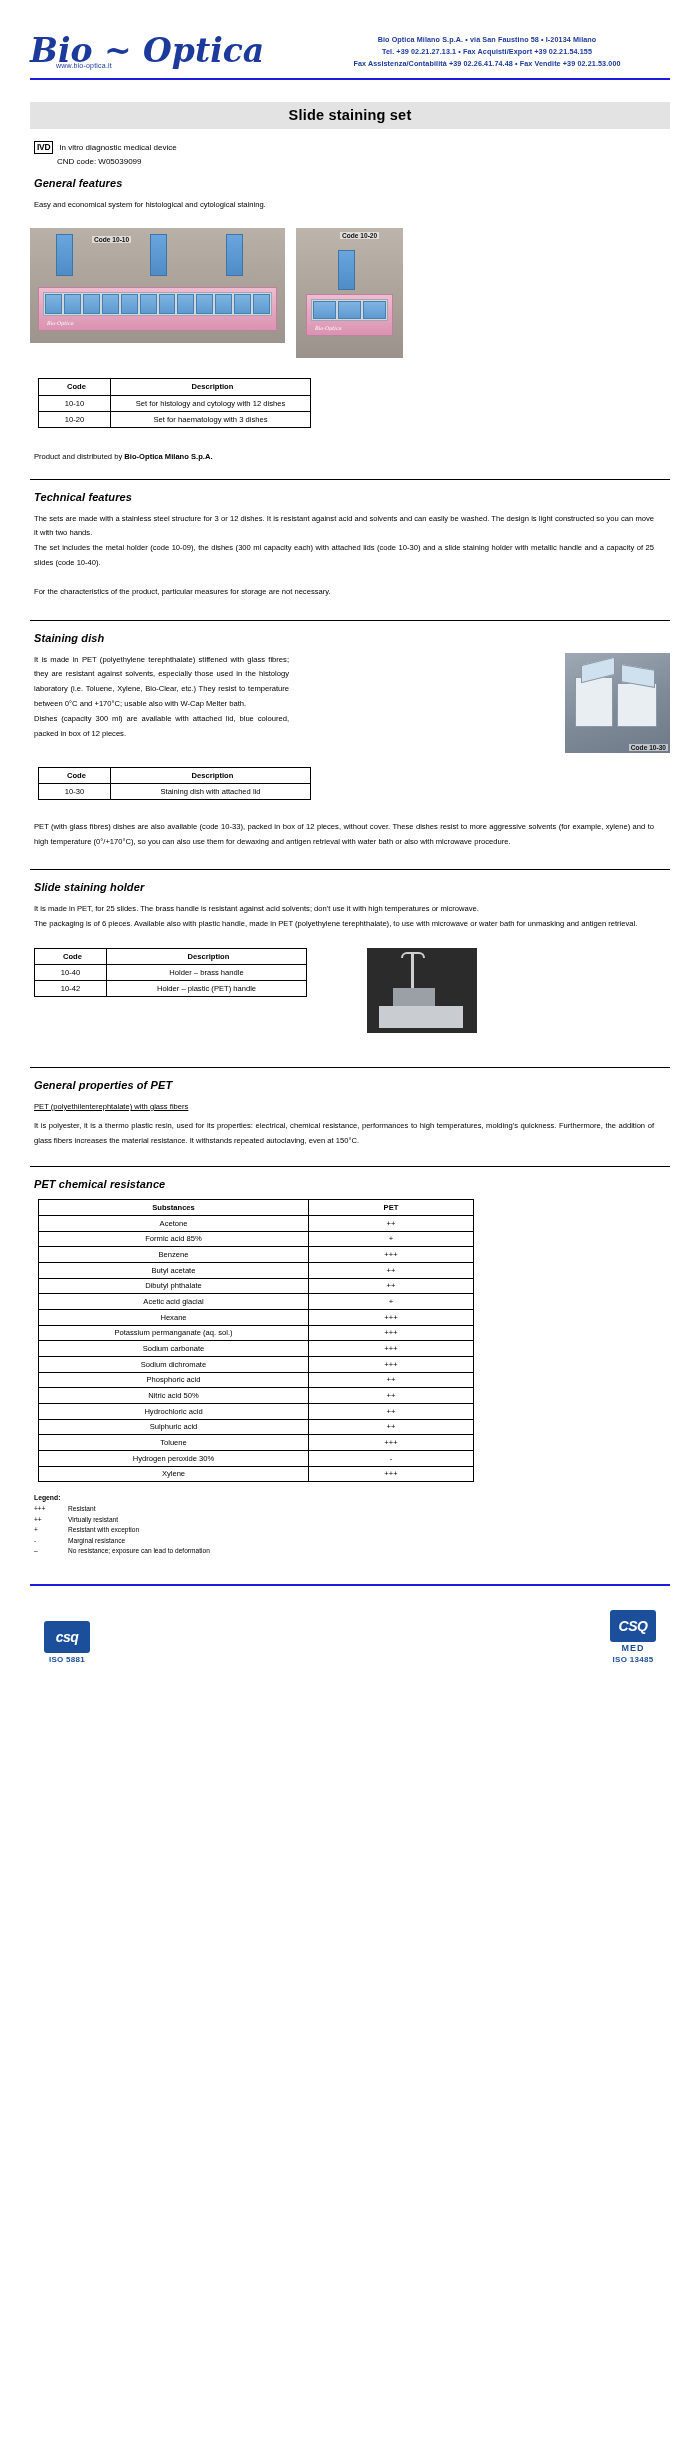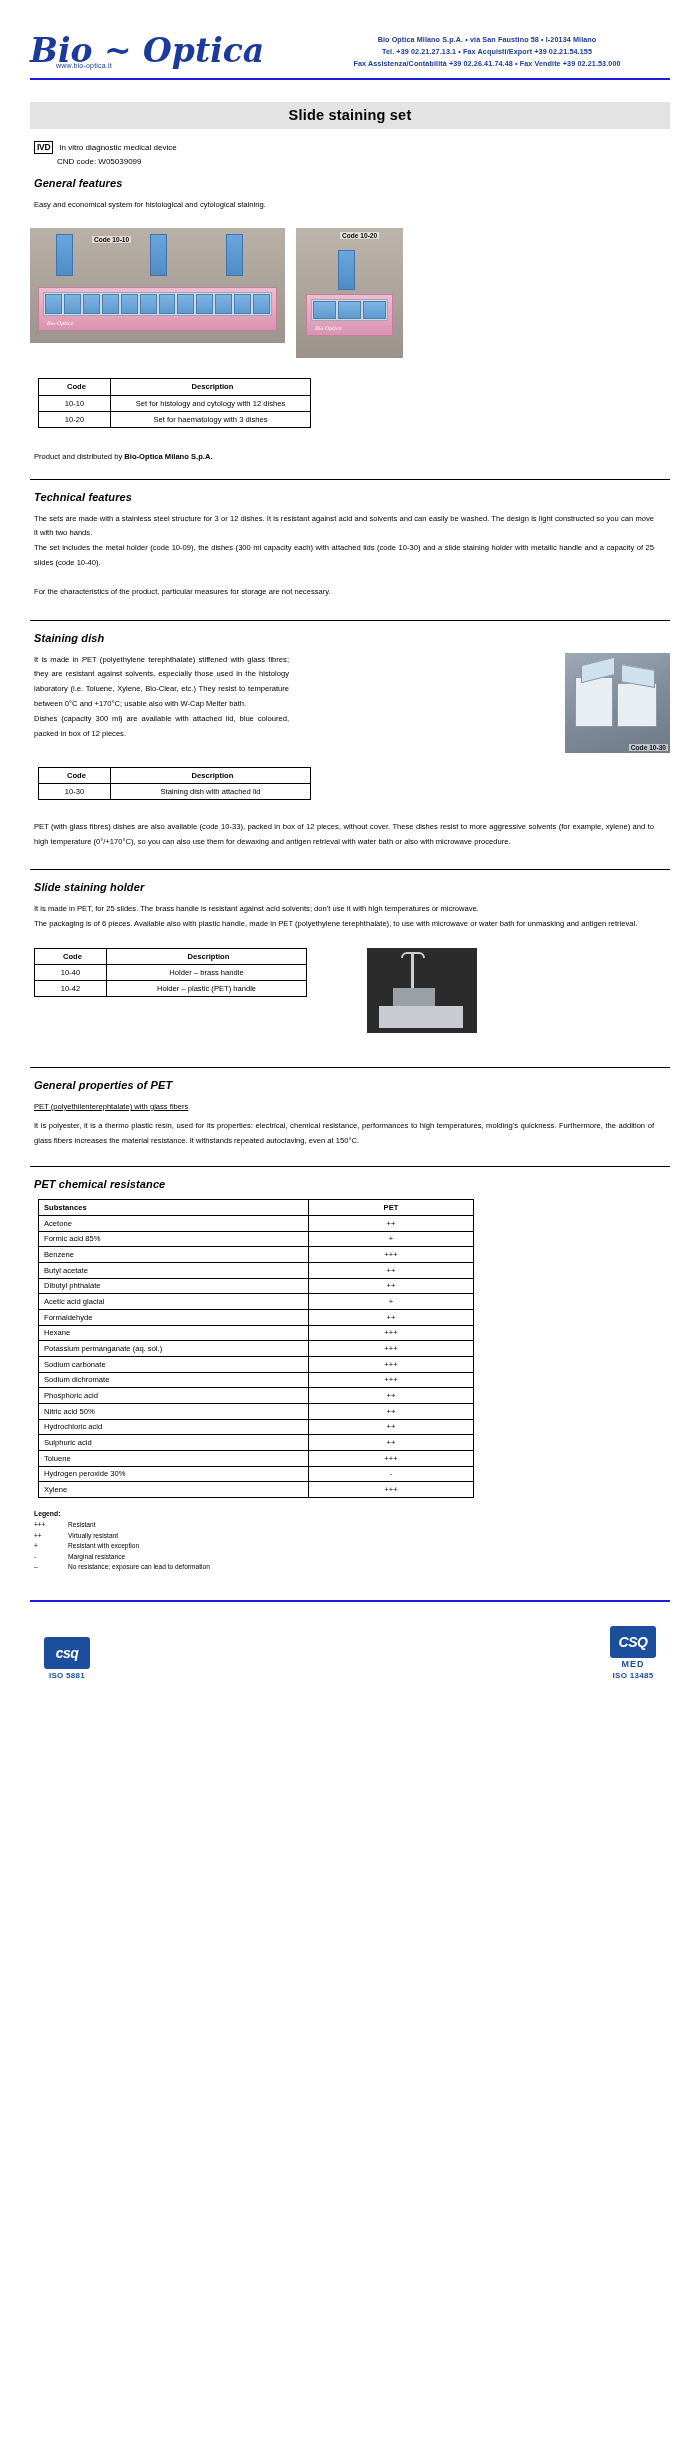--- a/index.html
+++ b/index.html
@@ -92,21 +92,21 @@
   table.dt th, table.dt td {
     border:1px solid #000; padding:3px 4px; text-align:center; line-height:1.2;
   }
   table.dt th { font-weight:bold;padding-left:8px; }
   .tbl-code { width:72px; }
   .tbl-desc { width:200px; }
 
   table.pet { border-collapse:collapse; font-size:7.6px; margin-left:4px; width:436px; background:#fff; }
   table.pet th, table.pet td { border:1px solid #000; padding:2.6px 5px; line-height:1.25; }
   table.pet th { font-weight:bold; }
-  table.pet th.sub, table.pet td.sub { text-align:left; width:270px;margin-left:45px; }
+  table.pet th.sub, table.pet td.sub { text-align:center; width:270px;margin-left:45px; }
   table.pet th.val, table.pet td.val { text-align:center; }
 
   
   .legend { margin:12px 0 0 34px; font-size:6.6px; }
   .legend .lg-title { font-weight:bold; margin-bottom:4px; font-size:6.8px; }
   .legend-row { display:flex; margin-bottom:3.5px; }
   .legend-sym { width:34px; }
   .legend-def { flex:1; }
 
   
@@ -346,24 +346,20 @@
           </tr>
           <tr>
             <td class="sub">Dibutyl phthalate</td>
             <td class="val">++</td>
           </tr>
           <tr>
             <td class="sub">Acetic acid glacial</td>
             <td class="val">+</td>
           </tr>
           <tr>
-            <td class="sub">Formaldehyde</td>
-            <td class="val">++</td>
-          </tr>
-          <tr>
             <td class="sub">Hexane</td>
             <td class="val">+++</td>
           </tr>
           <tr>
             <td class="sub">Potassium permanganate (aq. sol.)</td>
             <td class="val">+++</td>
           </tr>
           <tr>
             <td class="sub">Sodium carbonate</td>
             <td class="val">+++</td>

